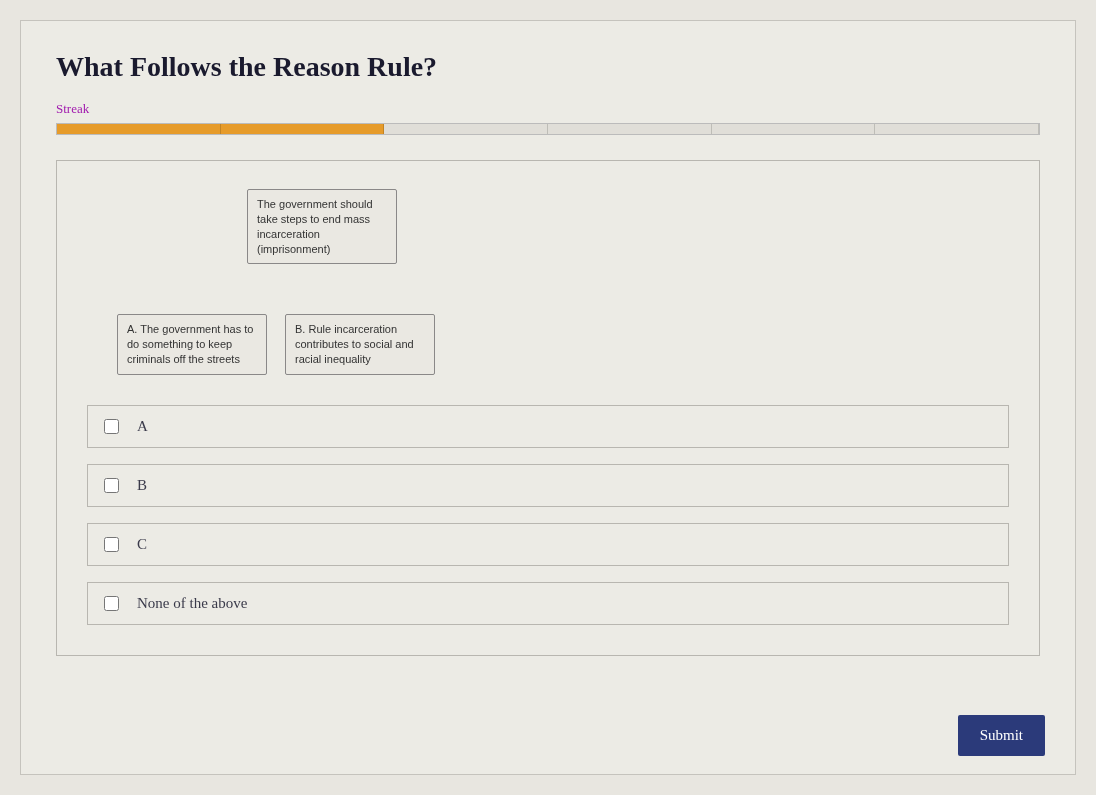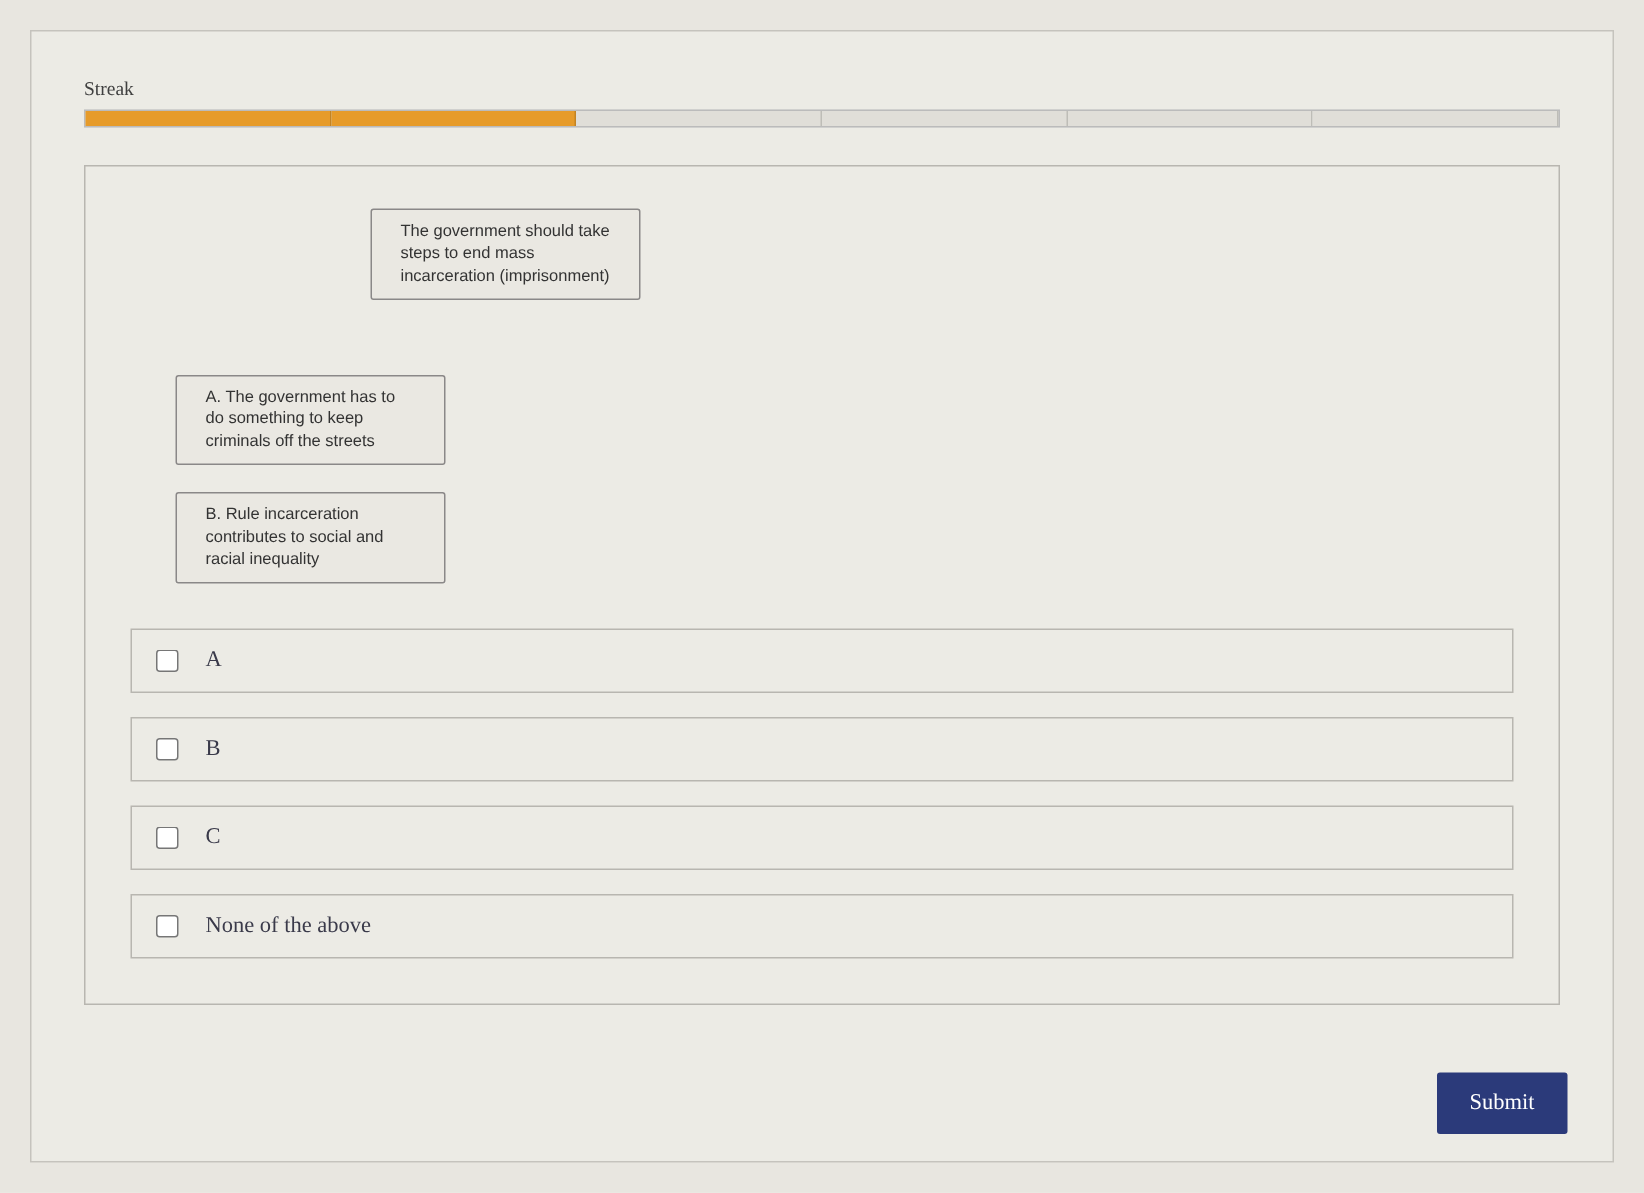--- a/index.html
+++ b/index.html
@@ -23,21 +23,21 @@
     margin-bottom: 18px;
   }
   .target-skill {
     font-size: 14px;
     color: #3a3a4a;
     margin-bottom: 12px;
   }
   .target-skill .label { font-weight: bold; }
   .streak-label {
     font-size: 13px;
-    color: #404040;
+    color: #a21caf;
     margin-bottom: 6px;
   }
   .progress {
     width: 100%;
     height: 12px;
     background: #ddd;
     border: 1px solid #bbb;
     display: flex;
     margin-bottom: 25px;
   }
@@ -61,30 +61,30 @@
   .diagram {
     margin-left: 30px;
     margin-bottom: 30px;
   }
   .diagram-row {
     display: flex;
     gap: 18px;
     margin-bottom: 50px;
   }
   .diagram-row.top { margin-left: 130px; margin-bottom: 50px; }
-  .diagram-row.bottom { margin-bottom: 0; flex-direction: column; }
+  .diagram-row.bottom { margin-bottom: 0; }
   .claim-box {
     border: 1px solid #8a8888;
     background: #eae8e2;
-    padding: 7px 19px;
+    padding: 7px 9px;
     font-family: Arial, Helvetica, sans-serif;
     font-size: 11px;
     line-height: 1.35;
     color: #333;
-    width: 180px;
+    width: 150px;
     border-radius: 2px;
   }
   .options {
     display: flex;
     flex-direction: column;
     gap: 16px;
   }
   .option {
     border: 1px solid #b8b6b0;
     background: #ecebe5;
@@ -114,20 +114,21 @@
     font-family: Georgia, serif;
     cursor: pointer;
     border-radius: 2px;
   }
 </style>
 </head>
 <body>
 
 <div class="page">
 
+  <h1>What Follows the Reason Rule?</h1>
 
 
   <div class="streak-label">Streak</div>
 
   <div class="progress" id="progress-bar">
       <div class="seg filled" style="flex: 1 1 0%;"></div>
       <div class="seg filled" style="flex: 1 1 0%;"></div>
       <div class="seg empty" style="flex: 1 1 0%;"></div>
       <div class="seg empty" style="flex: 1 1 0%;"></div>
       <div class="seg empty" style="flex: 1 1 0%;"></div>

